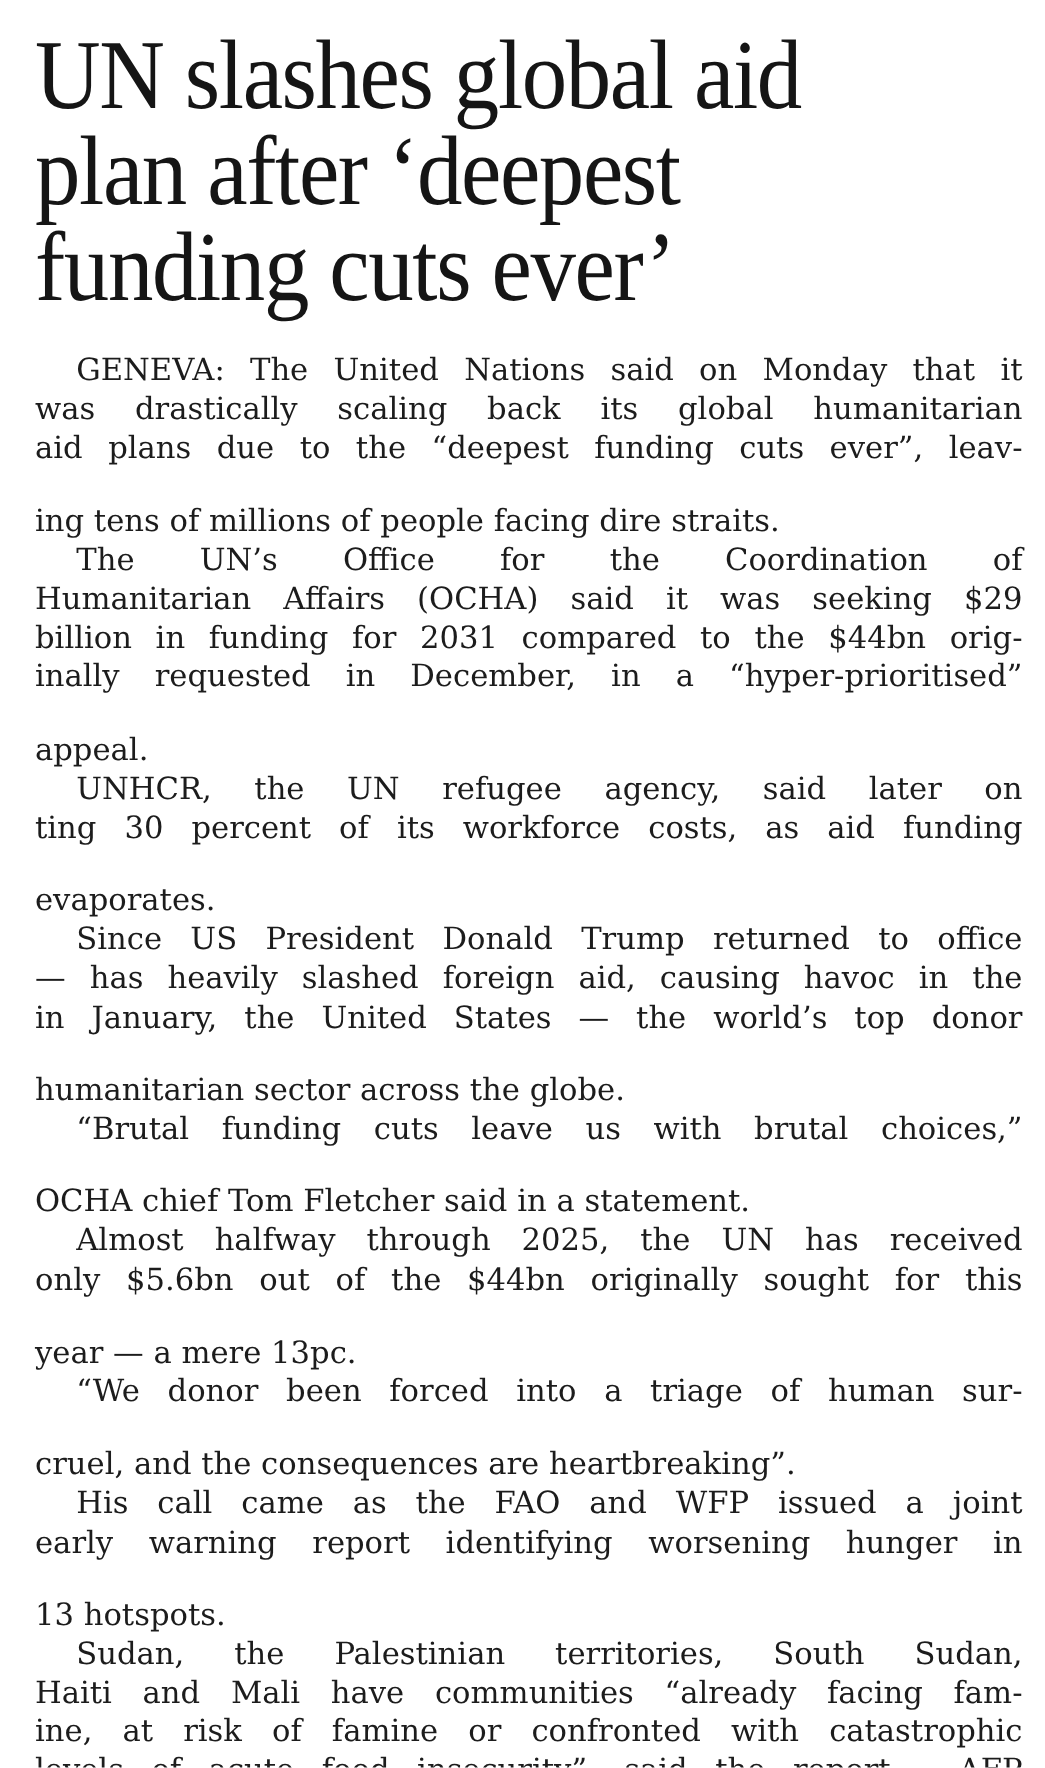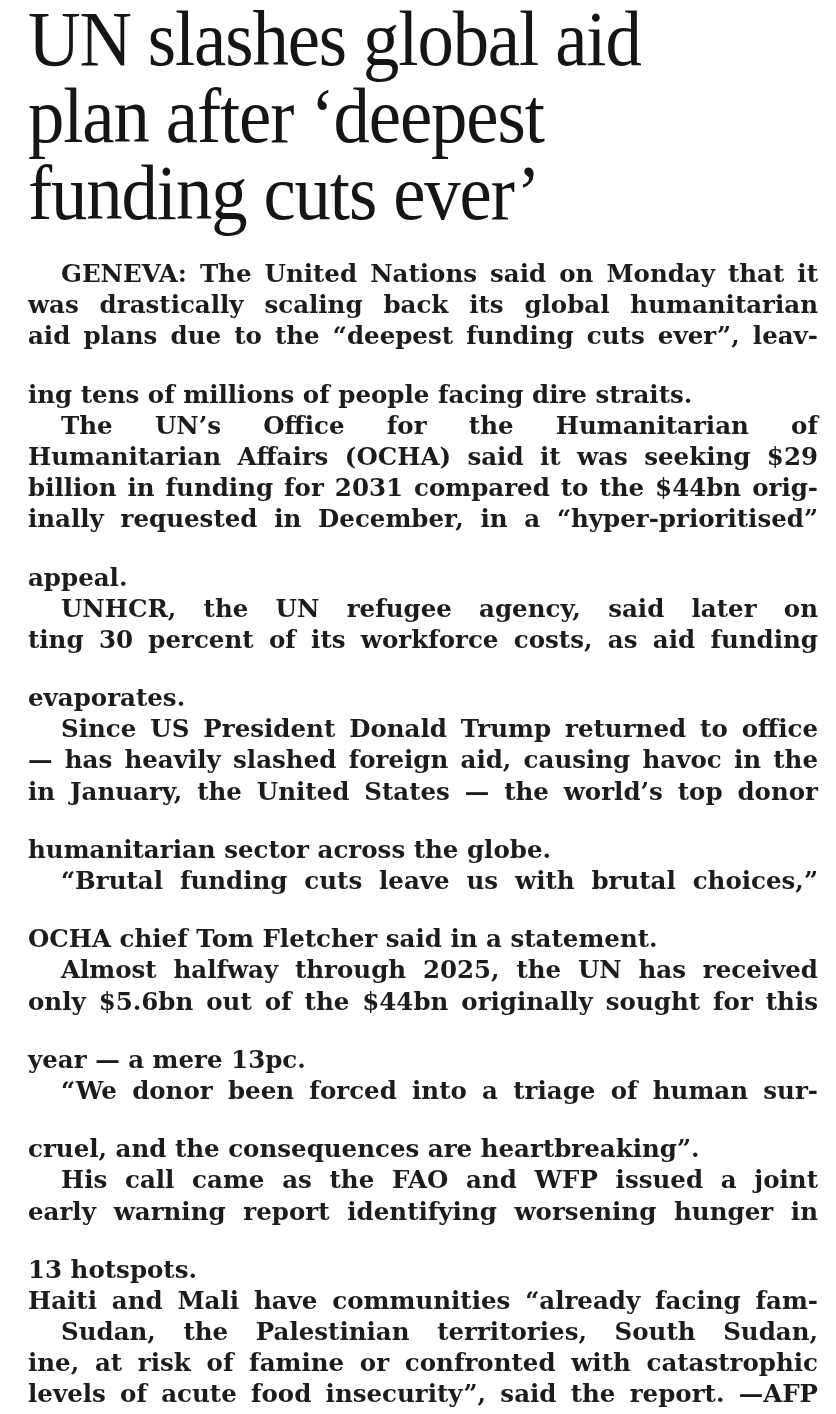--- a/index.html
+++ b/index.html
@@ -15,20 +15,21 @@
       color: #1a1a1a;
     }
     .article {
       position: absolute;
       left: 28px;
       top: 0;
       width: 790px;
     }
     .headline {
       margin: 0;
+      padding-top: 22px;
       font-family: "Liberation Serif", serif;
       font-weight: normal;
       font-size: 79px;
       line-height: 77px;
       letter-spacing: -1.2px;
       color: #151515;
     }
     .headline .hl-line {
       display: block;
       white-space: nowrap;
@@ -37,21 +38,20 @@
     }
     .body {
       margin-top: 27px;
       font-family: "DejaVu Serif", serif;
       font-size: 24.5px;
       line-height: 31.2px;
       color: #1c1c1c;
     }
     .para {
       margin: 0;
-      font-weight: bold;
     }
     .line {
       display: block;
       text-align: justify;
       text-align-last: justify;
       white-space: nowrap;
       overflow: visible;
       height: 31.2px;
     }
     .line.last {
@@ -75,21 +75,21 @@
   <div class="body">
 
     <p class="para">
       <span class="line first">GENEVA: The United Nations said on Monday that it</span>
       <span class="line">was drastically scaling back its global humanitarian</span>
       <span class="line">aid plans due to the “deepest funding cuts ever”, leav-</span>
       <span class="line last">ing tens of millions of people facing dire straits.</span>
     </p>
 
     <p class="para">
-      <span class="line first">The UN’s Office for the Humanitarian of</span>
+      <span class="line first">The UN’s Office for the Coordination of</span>
       <span class="line">Humanitarian Affairs (OCHA) said it was seeking $29</span>
       <span class="line">billion in funding for 2031 compared to the $44bn orig-</span>
       <span class="line">inally requested in December, in a “hyper-prioritised”</span>
       <span class="line last">appeal.</span>
     </p>
 
     <p class="para">
       <span class="line first">UNHCR, the UN refugee agency, said later on</span>
       <span class="line">ting 30 percent of its workforce costs, as aid funding</span>
       <span class="line last">evaporates.</span>
@@ -119,19 +119,19 @@
     </p>
 
 
     <p class="para">
       <span class="line first">His call came as the FAO and WFP issued a joint</span>
       <span class="line">early warning report identifying worsening hunger in</span>
       <span class="line last">13 hotspots.</span>
     </p>
 
     <p class="para">
+      <span class="line first">Sudan, the Palestinian territories, South Sudan,</span>
       <span class="line">Haiti and Mali have communities “already facing fam-</span>
-      <span class="line first">Sudan, the Palestinian territories, South Sudan,</span>
       <span class="line">ine, at risk of famine or confronted with catastrophic</span>
       <span class="line">levels of acute food insecurity”, said the report. —AFP</span>
     </p>
   </div>
 </article>
 
 </body></html>

